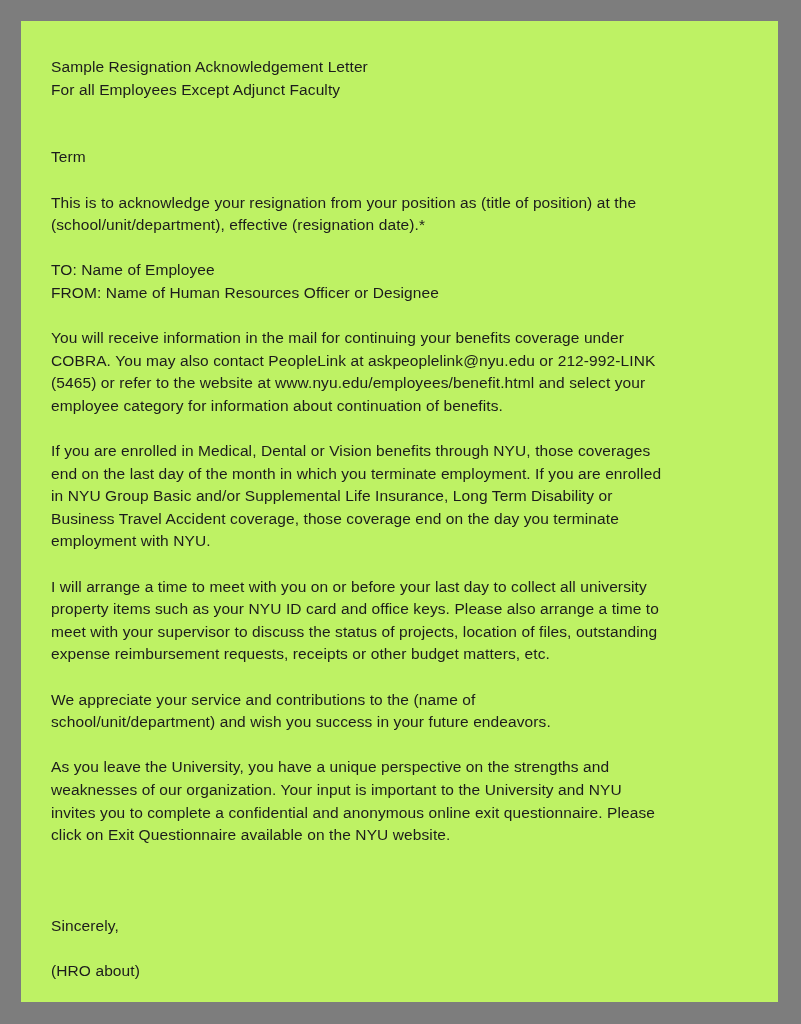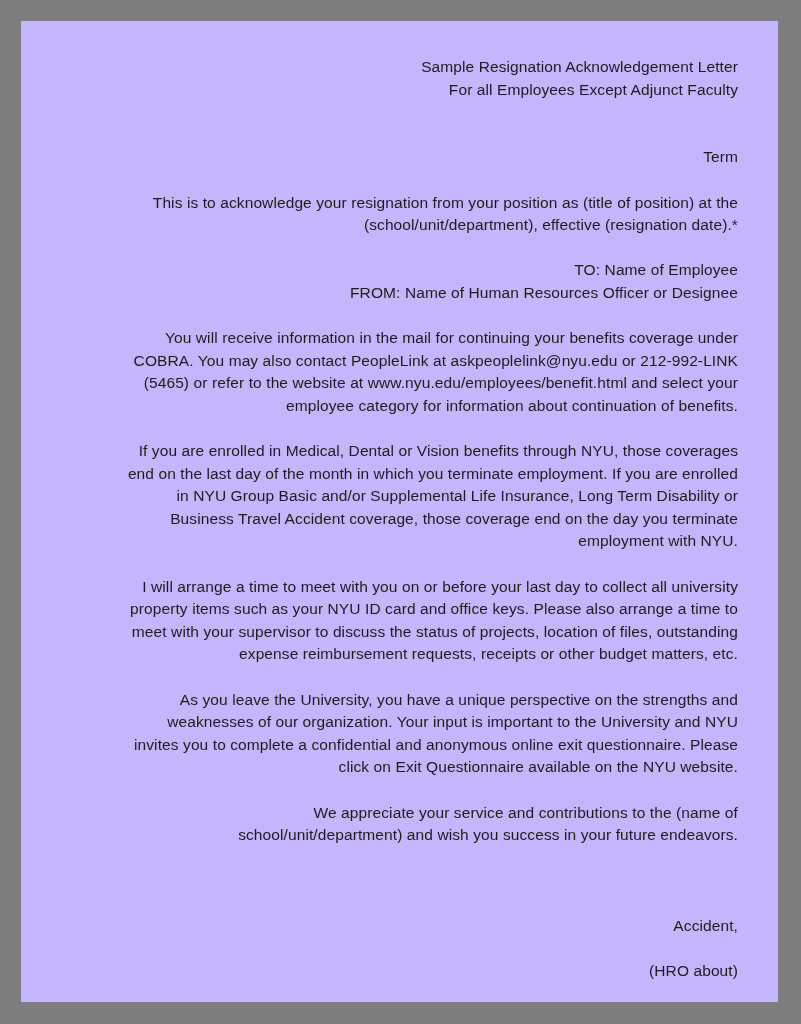--- a/index.html
+++ b/index.html
@@ -14,25 +14,24 @@
     height: 1024px;
     background: #7d7d7d;
     overflow: hidden;
   }
   .paper {
     position: absolute;
     left: 21px;
     top: 21px;
     width: 757px;
     height: 981px;
-    background: #c4b5fd;
+    background: #bef264;
     box-sizing: border-box;
     padding: 35px 40px 2px 30px;
     overflow: hidden;
-    text-align: right;
   }
   .paper p {
     margin: 0;
     color: #1c1c1c;
     font-size: 15.5px;
     line-height: 22.6px;
     white-space: pre-line;
     letter-spacing: 0.1px;
   }
   
@@ -68,26 +67,26 @@
 end on the last day of the month in which you terminate employment. If you are enrolled
 in NYU Group Basic and/or Supplemental Life Insurance, Long Term Disability or
 Business Travel Accident coverage, those coverage end on the day you terminate
 employment with NYU.</p>
 
     <p class="gap-1">I will arrange a time to meet with you on or before your last day to collect all university
 property items such as your NYU ID card and office keys.  Please also arrange a time to
 meet with your supervisor to discuss the status of projects, location of files, outstanding
 expense reimbursement requests, receipts or other budget matters, etc.</p>
 
+    <p class="gap-1">We appreciate your service and contributions to the (name of
+school/unit/department) and wish you success in your future endeavors.</p>
+
     <p class="gap-1">As you leave the University, you have a unique perspective on the strengths and
 weaknesses of our organization. Your input is important to the University and NYU
 invites you to complete a confidential and anonymous online exit questionnaire. Please
 click on Exit Questionnaire available on the NYU website.</p>
 
-    <p class="gap-1">We appreciate your service and contributions to the (name of
-school/unit/department) and wish you success in your future endeavors.</p>
-
-    <p class="gap-3">Accident,</p>
+    <p class="gap-3">Sincerely,</p>
 
     <p class="gap-1">(HRO about)</p>
 
   </div>
 </div>
 
 </body></html>

